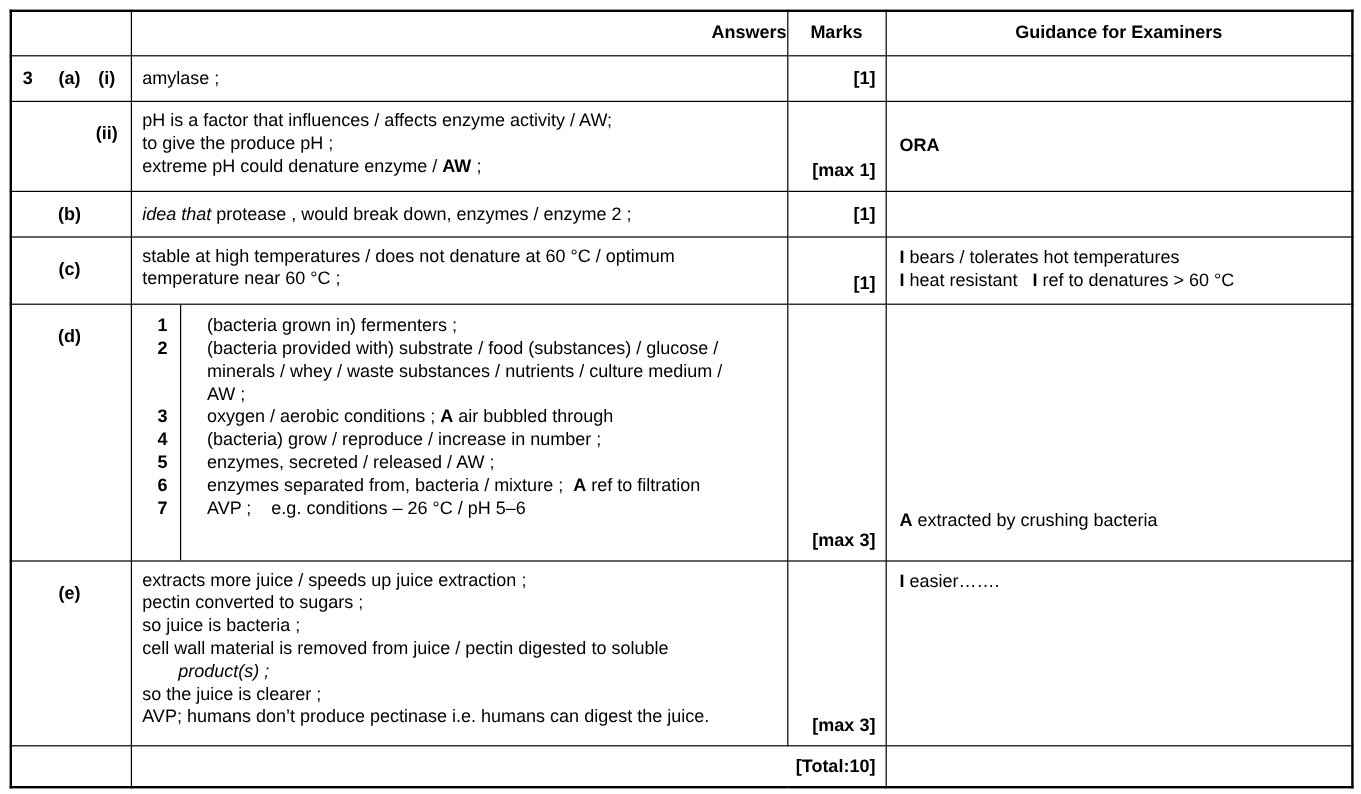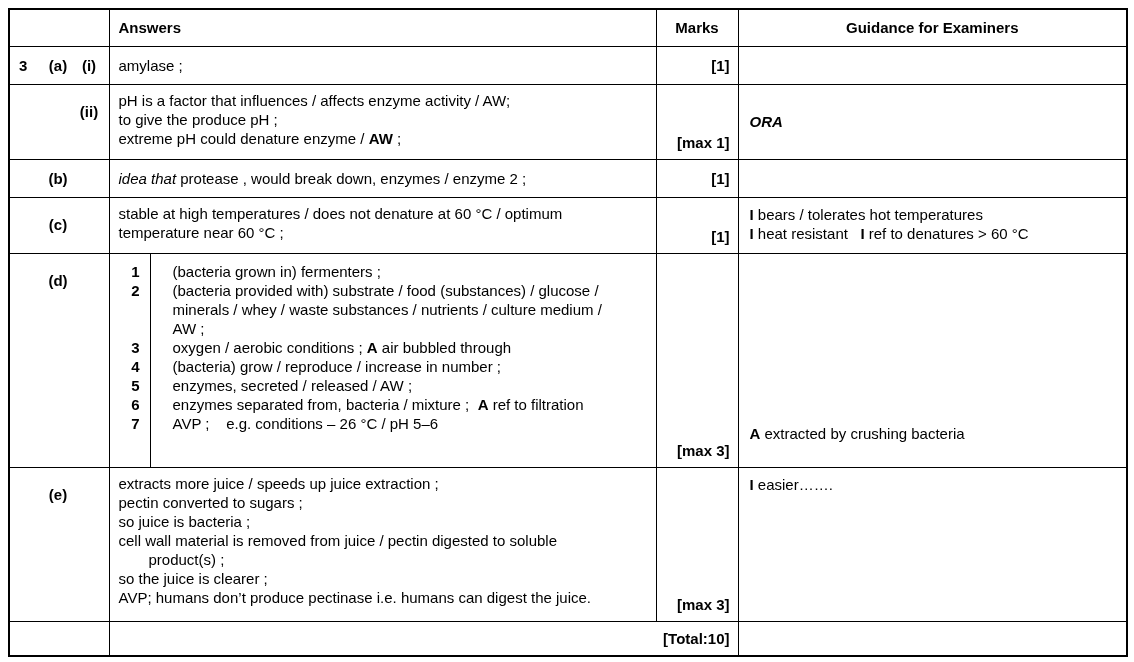--- a/index.html
+++ b/index.html
@@ -18,60 +18,60 @@
   col.c-ans   { width:547px; }
   col.c-marks { width:82px;  }
   col.c-guid  { width:389px; }
   td { border:1px solid #000; vertical-align:top; overflow:hidden; }
   .b  { font-weight:bold; }
   .it { font-style:italic; }
   .t  { white-space:pre-wrap; }
 
   
   tr.r-head      { height:37px; }
-  td.h-ans  { font-weight:bold; padding:0 0 0 9px; vertical-align:middle; }
+  td.h-ans  { font-weight:bold; padding:0 0 0 9px; vertical-align:middle;text-align:right; }
   td.h-mid  { font-weight:bold; text-align:center; vertical-align:middle; }
 
   
   .qflex { display:flex; padding-left:9px; }
   .qn { width:22px; font-weight:bold; }
   .qp { width:34px; text-align:center; font-weight:bold; }
   .qs { width:28px; text-align:center; font-weight:bold; }
 
   
   td.vmid   { vertical-align:middle; }
   td.vtop   { vertical-align:top; padding-top:17px; }
   td.anscell  { padding-left:9px; padding-right:8px; }
   td.anscell.vtop { padding-top:6px; }
   td.markscell { vertical-align:middle; }
   td.marksbot  { vertical-align:bottom; padding-bottom:7px; }
   .mark { text-align:right; padding-right:8px; font-weight:bold; }
   td.guidcell { padding-left:11px; padding-right:8px; }
-  td.guidmid  { vertical-align:middle;font-style:italic; }
+  td.guidmid  { vertical-align:middle; }
   td.guidtop  { vertical-align:top; padding-top:7px; }
   td.guidbot  { vertical-align:bottom; padding-bottom:24px; }
 
   
   tr.r-ai   { height:38px; }
   tr.r-aii  { height:75px; }
   tr.r-b    { height:38px; }
   tr.r-c    { height:56px; }
   tr.r-d    { height:214px; }
   tr.r-e    { height:154px; }
   tr.r-tot  { height:35px;border-radius:15px; }
 
   
   td.dcell { position:relative; padding:8px 8px 8px 0; }
   .vline { position:absolute; left:40px; top:0; bottom:0; width:1px; background:#000; }
   .ditem { display:flex; }
   .dnum  { flex:none; width:40px; text-align:right; padding-right:10px; font-weight:bold; }
   .dtext { flex:1; padding-left:23px; }
 
   
-  .indent { padding-left:30px; }
+  .indent { padding-left:30px;font-style:italic; }
 
   .totalcell { vertical-align:middle; }
 </style>
 </head>
 <body>
 
 <div class="page">
   <table class="ms">
     <colgroup>
       <col class="c-q">

